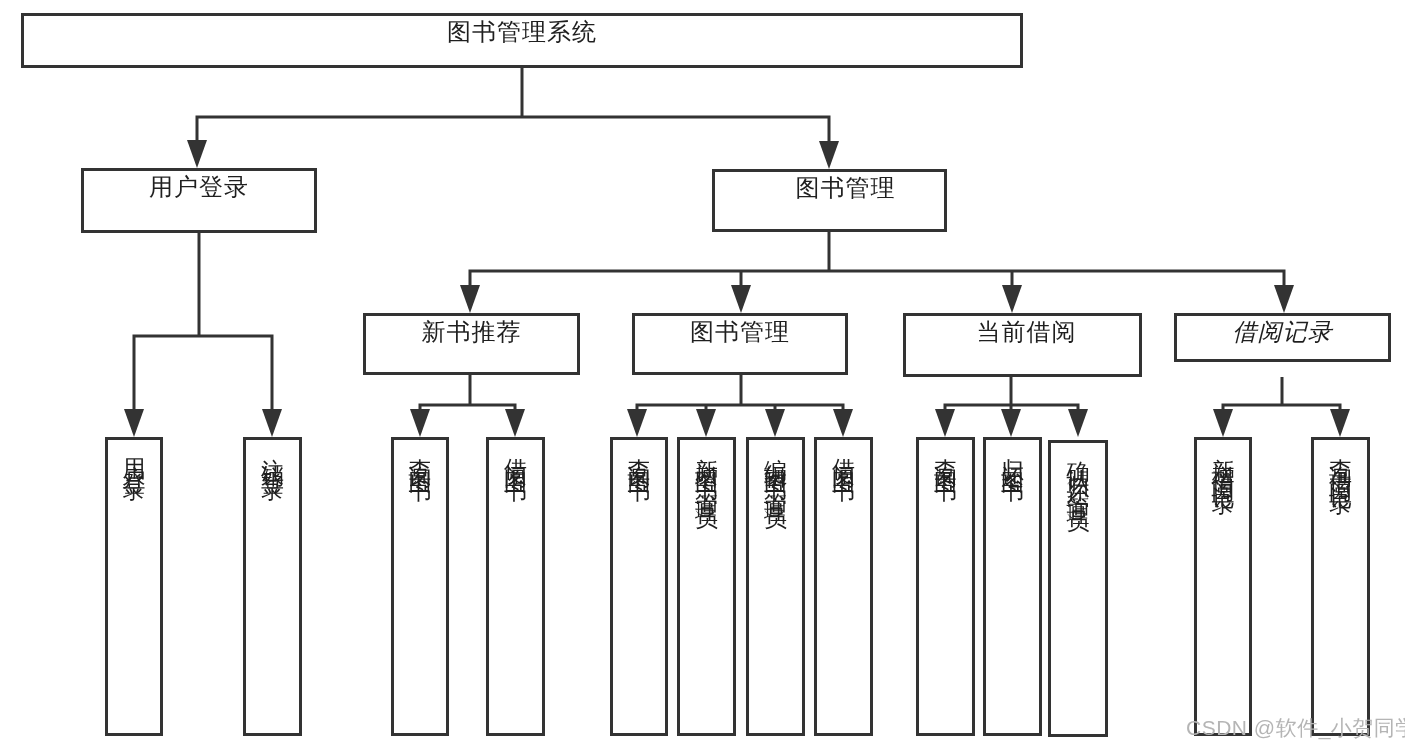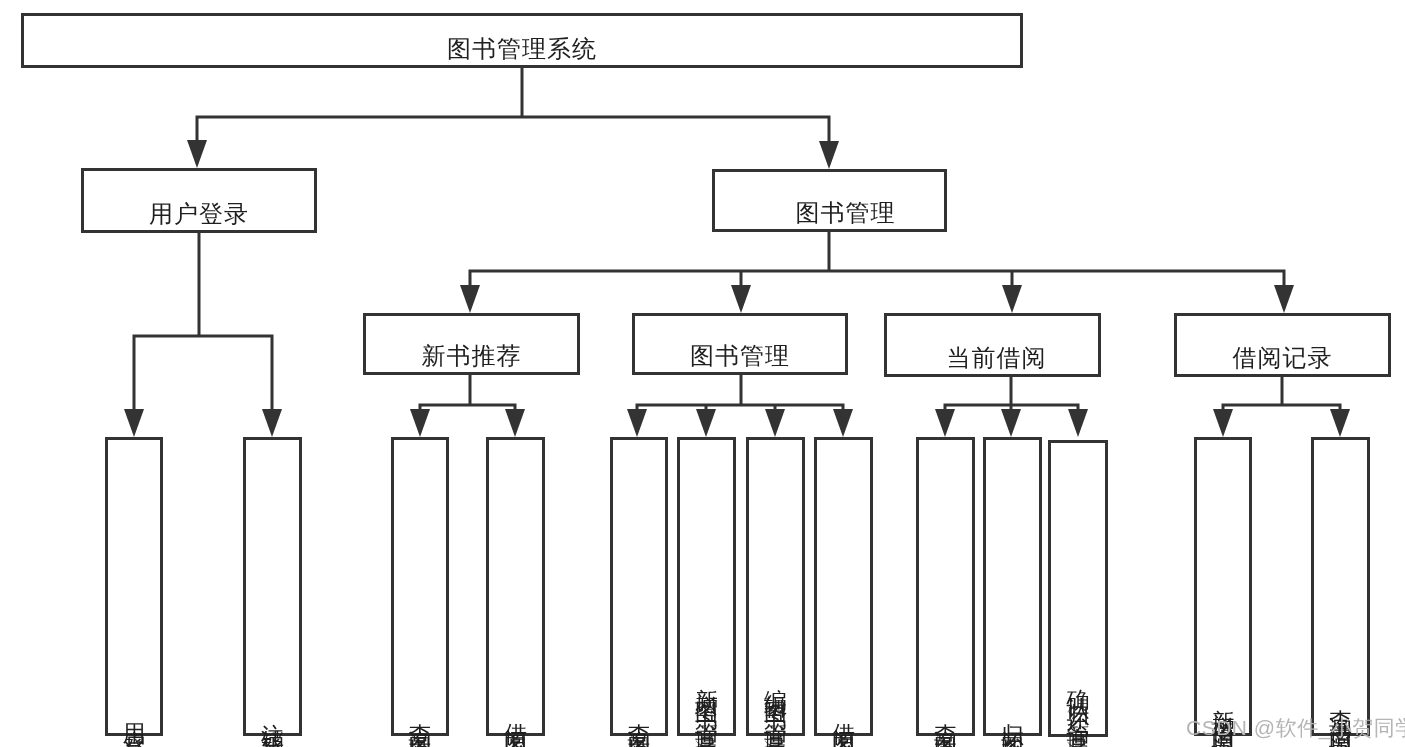--- a/index.html
+++ b/index.html
@@ -6,21 +6,21 @@
   body{
     width:1405px;height:747px;position:relative;overflow:hidden;
     background:#ffffff;
     font-family:"Liberation Sans","DejaVu Sans",sans-serif;
   }
   #stage{position:absolute;left:0;top:0;width:1405px;height:747px;}
   svg.connectors{position:absolute;left:0;top:0;z-index:1;}
   .node{
     position:absolute;z-index:2;box-sizing:border-box;
     background:#ffffff;border:3px solid #333333;
-    display:flex;align-items:flex-end;justify-content:center;
+    display:flex;align-items:flex-start;justify-content:center;
     color:#1f1f1f;
   }
   .hnode{font-size:24px;letter-spacing:1px;}
   .leaf span{
     writing-mode:vertical-rl;text-orientation:mixed;
     font-size:23px;letter-spacing:7px;line-height:1;
     white-space:nowrap;color:#1f1f1f;
   }
   .watermark{
     position:absolute;z-index:5;left:1186px;top:714px;
@@ -87,24 +87,24 @@
   <div class="node hnode" style="left:712px;top:169px;width:235px;height:63px;padding-left:32px;">
     <span>图书管理</span>
   </div>
 
   <div class="node hnode" style="left:363px;top:313px;width:217px;height:62px;">
     <span>新书推荐</span>
   </div>
   <div class="node hnode" style="left:632px;top:313px;width:216px;height:62px;">
     <span>图书管理</span>
   </div>
-  <div class="node hnode" style="left:884px;top:313px;width:217px;height:64px;padding-left:8px;">
+  <div class="node hnode" style="left:903px;top:313px;width:239px;height:64px;padding-left:8px;">
     <span>当前借阅</span>
   </div>
-  <div class="node hnode" style="left:1174px;top:313px;width:217px;height:64px;">
+  <div class="node hnode" style="left:1174px;top:313px;width:217px;height:49px;font-style:italic;">
     <span>借阅记录</span>
   </div>
 
   <div class="node leaf" style="left:105px;top:437px;width:58px;height:299px;">
     <span>用户登录</span>
   </div>
   <div class="node leaf" style="left:243px;top:437px;width:59px;height:299px;">
     <span>注销登录</span>
   </div>
 

